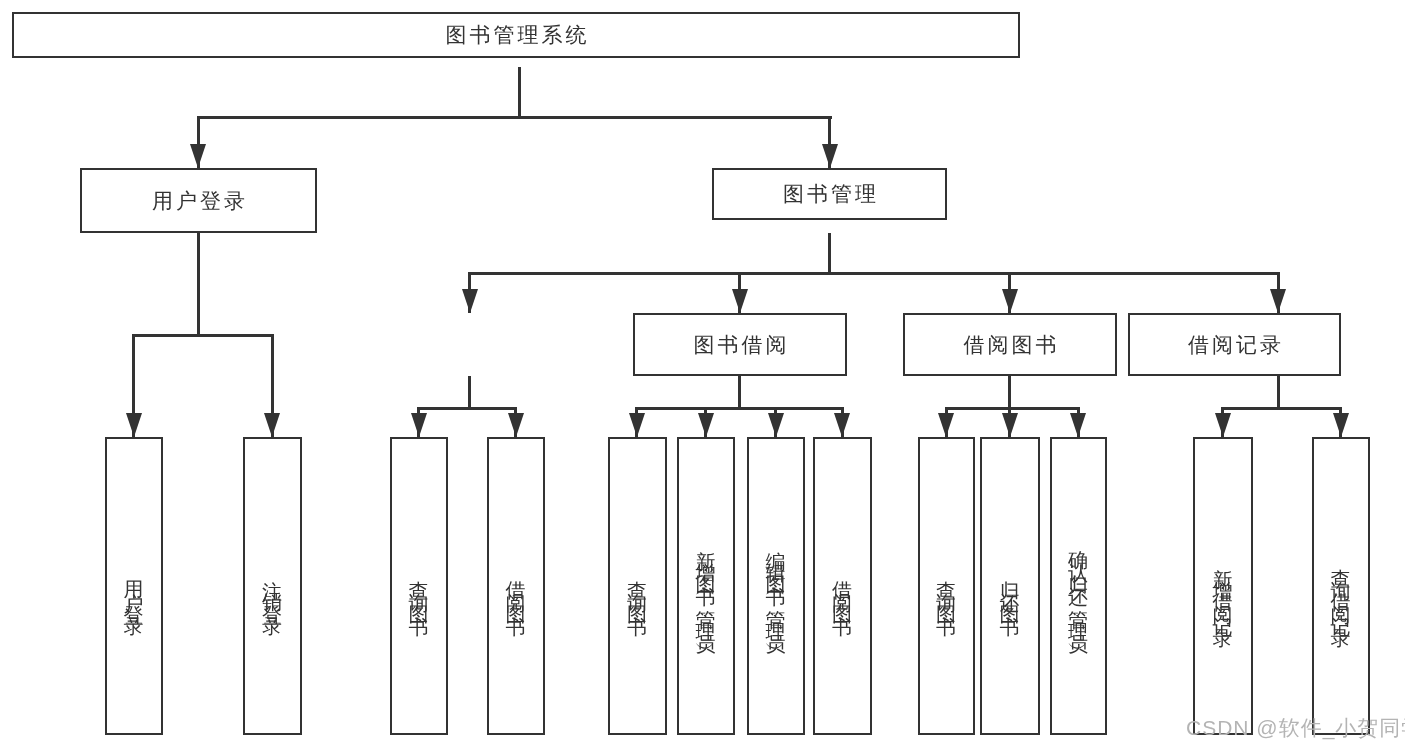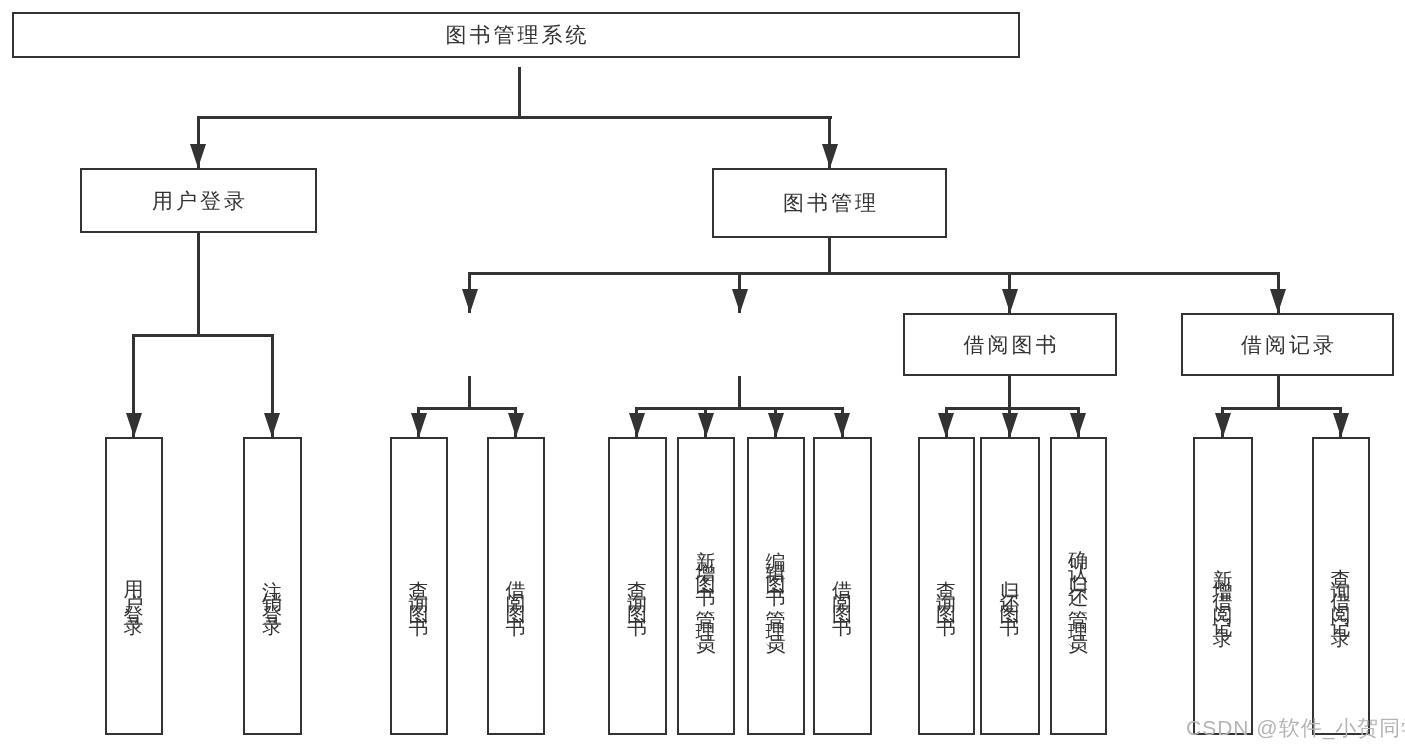--- a/index.html
+++ b/index.html
@@ -113,23 +113,24 @@
     <div class="arrow" style="left: 698px; top: 413px; border-top-color: rgb(51, 51, 51);"></div>
     <div class="arrow" style="left: 768px; top: 413px; border-top-color: rgb(51, 51, 51);"></div>
     <div class="arrow" style="left: 834px; top: 413px; border-top-color: rgb(51, 51, 51);"></div>
     <div class="arrow" style="left: 938px; top: 413px; border-top-color: rgb(51, 51, 51);"></div>
     <div class="arrow" style="left: 1002px; top: 413px; border-top-color: rgb(51, 51, 51);"></div>
     <div class="arrow" style="left: 1070px; top: 413px; border-top-color: rgb(51, 51, 51);"></div>
     <div class="arrow" style="left: 1215px; top: 413px; border-top-color: rgb(51, 51, 51);"></div>
     <div class="arrow" style="left: 1333px; top: 413px; border-top-color: rgb(51, 51, 51);"></div>
     <div class="node" style="left: 12px; top: 12px; width: 1008px; height: 46px; border-color: rgb(51, 51, 51); background: rgb(255, 255, 255); color: rgb(51, 51, 51);">图书管理系统</div>
     <div class="node" style="left: 80px; top: 168px; width: 237px; height: 65px; border-color: rgb(51, 51, 51); background: rgb(255, 255, 255); color: rgb(51, 51, 51);">用户登录</div>
-    <div class="node" style="left: 712px; top: 168px; width: 235px; height: 70px; border-color: rgb(51, 51, 51); background: rgb(255, 255, 255); color: rgb(51, 51, 51);">图书管理</div>
+    <div class="node" style="left: 712px; top: 168px; width: 235px; height: 52px; border-color: rgb(51, 51, 51); background: rgb(255, 255, 255); color: rgb(51, 51, 51);">图书管理</div>
+    <div class="node" style="left: 633px; top: 313px; width: 214px; height: 63px; border-color: rgb(51, 51, 51); background: rgb(255, 255, 255); color: rgb(51, 51, 51);">图书借阅</div>
     <div class="node" style="left: 903px; top: 313px; width: 214px; height: 63px; border-color: rgb(51, 51, 51); background: rgb(255, 255, 255); color: rgb(51, 51, 51);">借阅图书</div>
-    <div class="node" style="left: 1181px; top: 313px; width: 213px; height: 63px; border-color: rgb(51, 51, 51); background: rgb(255, 255, 255); color: rgb(51, 51, 51);">借阅记录</div>
+    <div class="node" style="left: 1128px; top: 313px; width: 213px; height: 63px; border-color: rgb(51, 51, 51); background: rgb(255, 255, 255); color: rgb(51, 51, 51);">借阅记录</div>
     <div class="node vertical" style="left: 105px; top: 437px; width: 58px; height: 298px; border-color: rgb(51, 51, 51); background: rgb(255, 255, 255); color: rgb(51, 51, 51);">用户登录</div>
     <div class="node vertical" style="left: 243px; top: 437px; width: 59px; height: 298px; border-color: rgb(51, 51, 51); background: rgb(255, 255, 255); color: rgb(51, 51, 51);">注销登录</div>
     <div class="node vertical" style="left: 390px; top: 437px; width: 58px; height: 298px; border-color: rgb(51, 51, 51); background: rgb(255, 255, 255); color: rgb(51, 51, 51);">查询图书</div>
     <div class="node vertical" style="left: 487px; top: 437px; width: 58px; height: 298px; border-color: rgb(51, 51, 51); background: rgb(255, 255, 255); color: rgb(51, 51, 51);">借阅图书</div>
     <div class="node vertical" style="left: 608px; top: 437px; width: 59px; height: 298px; border-color: rgb(51, 51, 51); background: rgb(255, 255, 255); color: rgb(51, 51, 51);">查询图书</div>
     <div class="node vertical" style="left: 677px; top: 437px; width: 58px; height: 298px; border-color: rgb(51, 51, 51); background: rgb(255, 255, 255); color: rgb(51, 51, 51);">新增图书（管理员）</div>
     <div class="node vertical" style="left: 747px; top: 437px; width: 58px; height: 298px; border-color: rgb(51, 51, 51); background: rgb(255, 255, 255); color: rgb(51, 51, 51);">编辑图书（管理员）</div>
     <div class="node vertical" style="left: 813px; top: 437px; width: 59px; height: 298px; border-color: rgb(51, 51, 51); background: rgb(255, 255, 255); color: rgb(51, 51, 51);">借阅图书</div>
     <div class="node vertical" style="left: 918px; top: 437px; width: 57px; height: 298px; border-color: rgb(51, 51, 51); background: rgb(255, 255, 255); color: rgb(51, 51, 51);">查询图书</div>
     <div class="node vertical" style="left: 980px; top: 437px; width: 60px; height: 298px; border-color: rgb(51, 51, 51); background: rgb(255, 255, 255); color: rgb(51, 51, 51);">归还图书</div>

